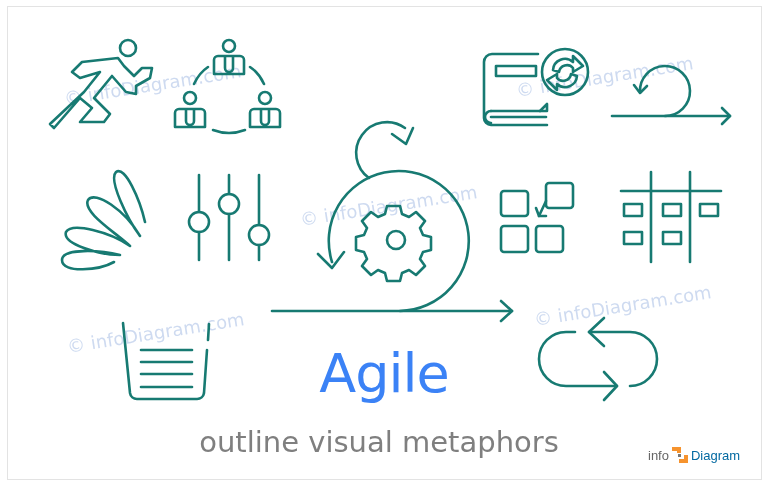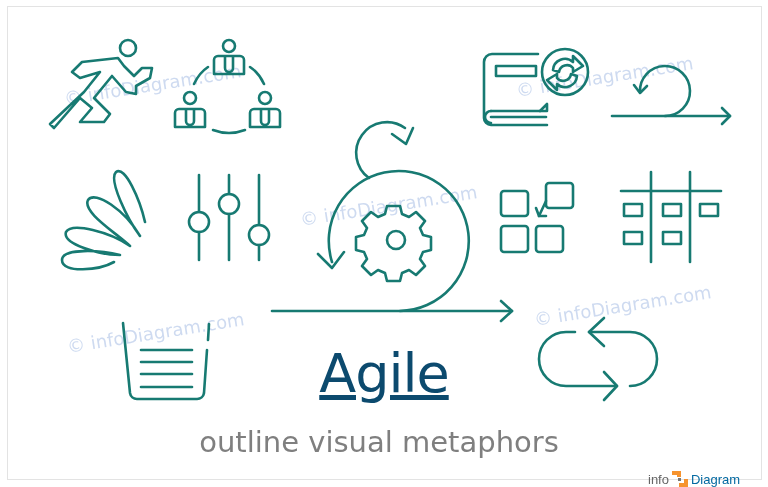--- a/index.html
+++ b/index.html
@@ -1,23 +1,23 @@
 <!DOCTYPE html>
 <html><head>
 <meta charset="utf-8">
 <style>
   html, body { margin:0; padding:0; background:#ffffff; }
   body { width:768px; height:487px; position:relative; overflow:hidden; font-family:"DejaVu Sans", sans-serif; }
   .slide { position:absolute; left:7px; top:6px; width:755px; height:474px; border:1px solid #e3e3e3; box-sizing:border-box; background:#fff; }
   svg.icons { position:absolute; left:0; top:0; width:768px; height:487px; }
   .icon-stroke { fill:none; stroke:#177a72; stroke-width:2.6; stroke-linecap:round; stroke-linejoin:round; }
-  .title { position:absolute; left:0; width:768px; top:344px; text-align:center; font-size:54px; color:#0c4a6e; font-family:"DejaVu Sans", sans-serif; letter-spacing:-1px; line-height:60px;text-decoration:underline; }
+  .title { position:absolute; left:0; width:768px; top:344px; text-align:center; font-size:54px; color:#3b82f6; font-family:"DejaVu Sans", sans-serif; letter-spacing:-1px; line-height:60px; }
   .subtitle { position:absolute; left:0; width:748px; top:424px; text-align:center; font-size:29px; color:#7f7f7f; font-family:"DejaVu Sans", sans-serif; line-height:36px; padding-left:10px; box-sizing:border-box; }
   .watermark { position:absolute; color:#c9d7ef; font-size:18px; font-family:"DejaVu Sans", sans-serif; transform:rotate(-9deg); transform-origin:left bottom; white-space:nowrap; opacity:0.9; }
-  .logo { position:absolute; left:648px; top:447px; display:flex; align-items:center; font-family:"Liberation Sans", sans-serif; font-size:13px;margin-top:24px; }
+  .logo { position:absolute; left:648px; top:447px; display:flex; align-items:center; font-family:"Liberation Sans", sans-serif; font-size:13px; }
   .logo .info { color:#666; }
   .logo .mark { width:16px; height:16px; position:relative; margin:0 3px; }
   .logo .mark span { position:absolute; background:#f6932e; }
   .logo .diag { color:#0369a1; }
 </style>
 </head>
 <body>
 
 <div class="slide"></div>
 

